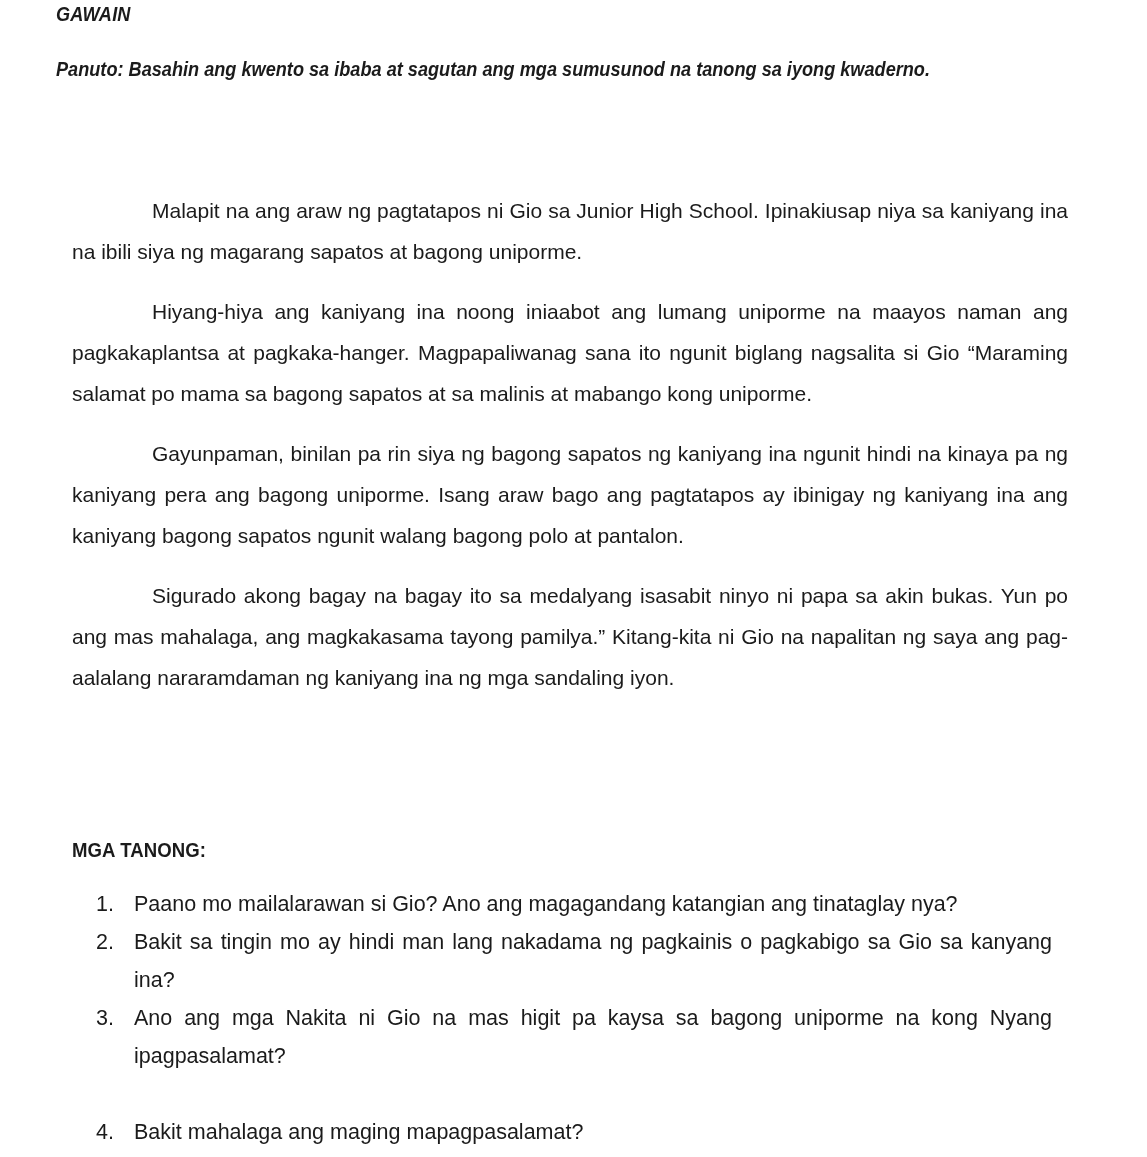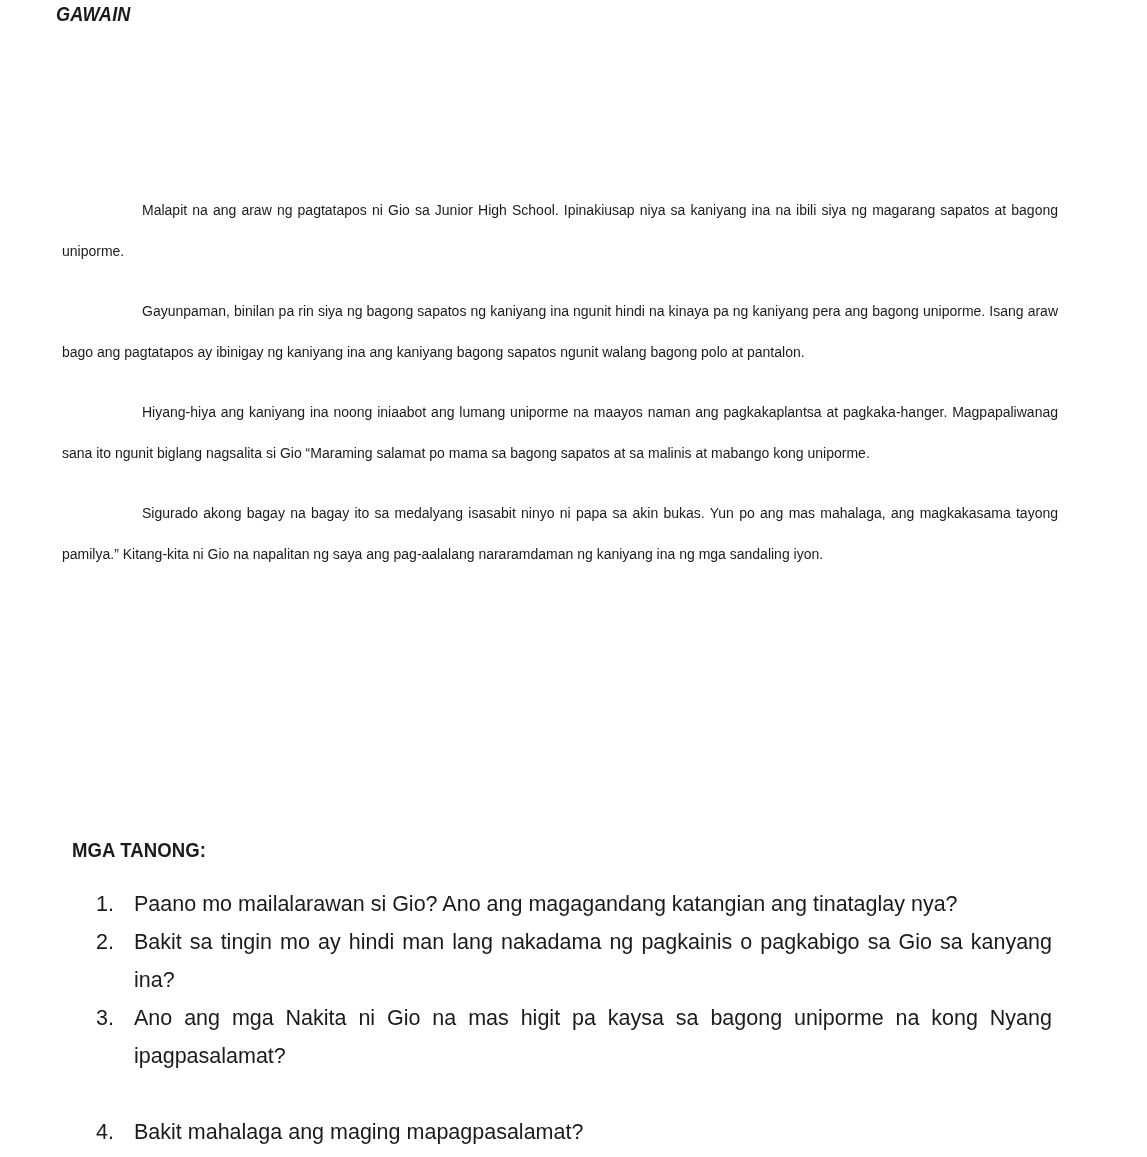--- a/index.html
+++ b/index.html
@@ -63,22 +63,22 @@
   }
 
   .story {
     position: absolute;
     left: 56px;
     top: 190px;
     width: 1124px;
   }
 
   .para {
-    margin: 0 0 19px 6px;
-    font-size: 14px;
+    margin: 0 0 19px 16px;
+    font-size: 21px;
     line-height: 41px;
     text-align: justify;
     text-justify: inter-word;
     text-indent: 80px;
     width: 996px;
   }
   .para:last-child { margin-bottom: 0; }
 
   .questions-heading {
     position: absolute;
@@ -138,25 +138,28 @@
 </style>
 </head>
 <body>
 
 <div class="page">
 
   <div class="section-title">
     <span class="cond">GAWAIN</span>
   </div>
 
+  <div class="instruction">
+    <span class="cond">Panuto: Basahin ang kwento sa ibaba at sagutan ang mga sumusunod na tanong sa iyong kwaderno.</span>
+  </div>
 
   <div class="story">
     <p class="para">Malapit na ang araw ng pagtatapos ni Gio sa Junior High School. Ipinakiusap niya sa kaniyang ina na ibili siya ng magarang sapatos at bagong uniporme.</p>
+    <p class="para">Hiyang-hiya ang kaniyang ina noong iniaabot ang lumang uniporme na maayos naman ang pagkakaplantsa at pagkaka-hanger. Magpapaliwanag sana ito ngunit biglang nagsalita si Gio “Maraming salamat po mama sa bagong sapatos at sa malinis at mabango kong uniporme.</p>
     <p class="para">Gayunpaman, binilan pa rin siya ng bagong sapatos ng kaniyang ina ngunit hindi na kinaya pa ng kaniyang pera ang bagong uniporme. Isang araw bago ang pagtatapos ay ibinigay ng kaniyang ina ang kaniyang bagong sapatos ngunit walang bagong polo at pantalon.</p>
-    <p class="para">Hiyang-hiya ang kaniyang ina noong iniaabot ang lumang uniporme na maayos naman ang pagkakaplantsa at pagkaka-hanger. Magpapaliwanag sana ito ngunit biglang nagsalita si Gio “Maraming salamat po mama sa bagong sapatos at sa malinis at mabango kong uniporme.</p>
     <p class="para">Sigurado akong bagay na bagay ito sa medalyang isasabit ninyo ni papa sa akin bukas. Yun po ang mas mahalaga, ang magkakasama tayong pamilya.” Kitang-kita ni Gio na napalitan ng saya ang pag-aalalang nararamdaman ng kaniyang ina ng mga sandaling iyon.</p>
   </div>
 
   <div class="questions-heading">
     <span class="cond">MGA TANONG:</span>
   </div>
 
   <div class="questions">
     <ol class="qlist">
       <li>

